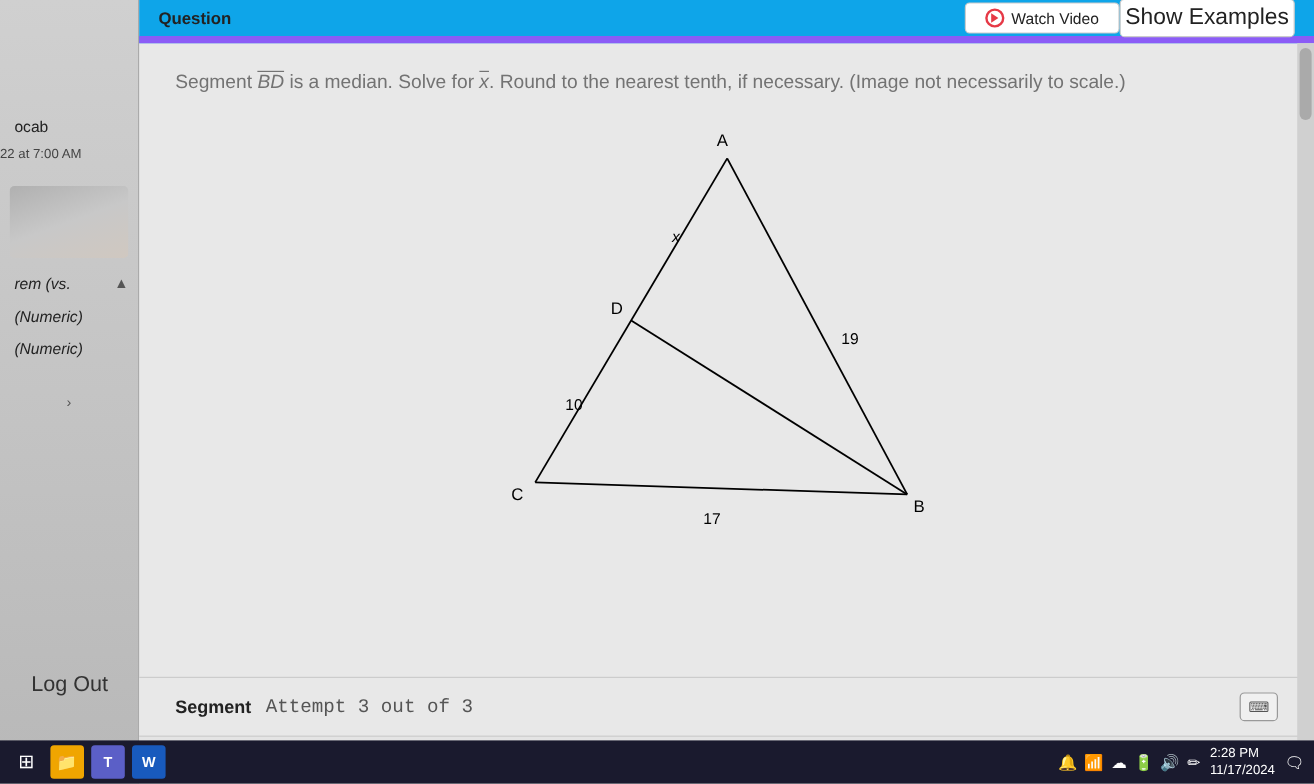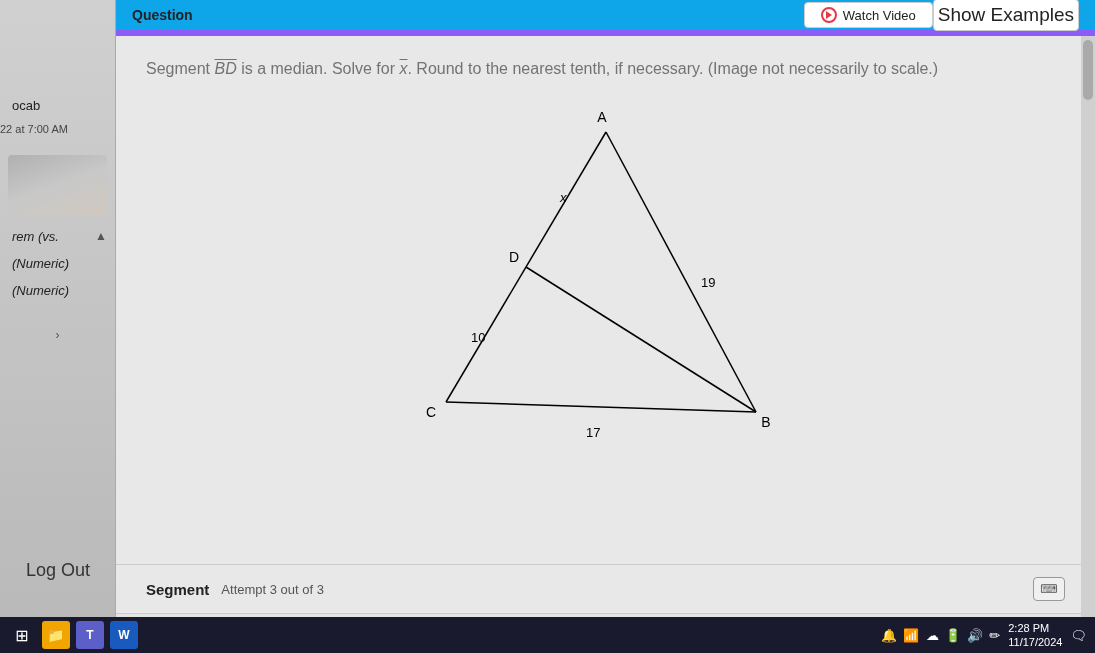--- a/index.html
+++ b/index.html
@@ -162,22 +162,23 @@
       align-items: center;
       gap: 12px;
       flex-wrap: wrap;
     }
     .answer-label {
       font-size: 15px;
       font-weight: bold;
       color: #222;
     }
     .attempt-text {
-      font-size: 13px;
+      font-size: 16px;
       color: #555;
+      font-family: Liberation Mono, monospace;
     }
     .keyboard-btn {
       margin-left: auto;
       width: 32px;
       height: 24px;
       border: 1px solid #999;
       border-radius: 4px;
       background: #f0f0f0;
       display: flex;
       align-items: center;

